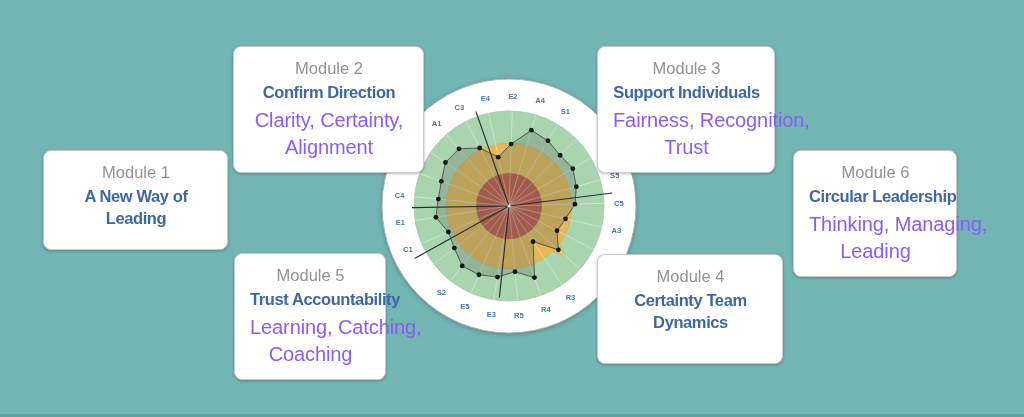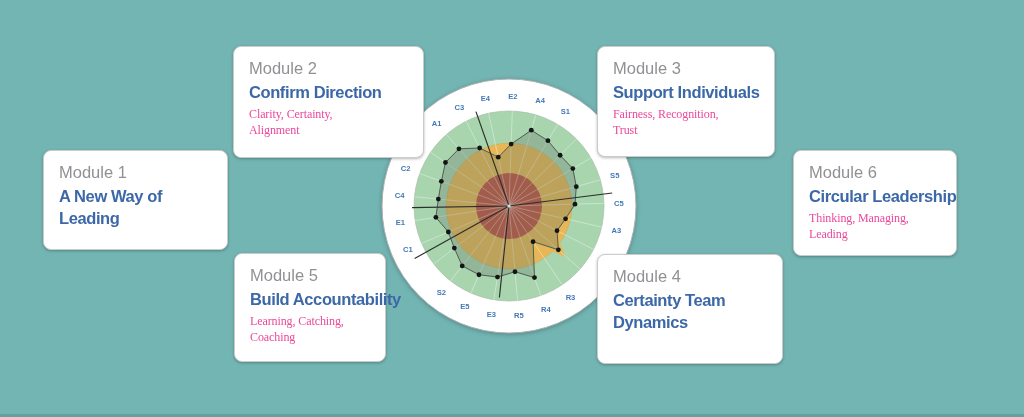--- a/index.html
+++ b/index.html
@@ -19,31 +19,32 @@
   #radar-svg text{
     font-family:"Liberation Sans", sans-serif;
     font-weight:bold;font-size:7.6px;
   }
   .card{
     position:absolute;z-index:2;box-sizing:border-box;
     background:#ffffff;
     border:1px solid #c9cccb;border-radius:8px;
     padding:10px 14px 12px 15px;
     box-shadow:0 1px 3px rgba(0,0,0,0.28);
+    text-align:center;
   }
   .card-label{
     font-size:16.5px;color:#8f9194;line-height:1.35;margin-bottom:3px;
   }
   .card-title{
     font-size:16.5px;font-weight:bold;color:#3c68a8;
     line-height:1.33;letter-spacing:-0.4px;white-space:pre;margin-bottom:3px;
   }
   .card-subtitle{
-    font-size:12px;color:#ec4899;line-height:1.32;
-    letter-spacing:-0.1px;white-space:pre;font-family:Liberation Serif, serif;
+    font-size:20px;color:#8b5cf6;line-height:1.32;
+    letter-spacing:-0.1px;white-space:pre;
   }
   .m1{left:43px;top:150px;width:185px;min-height:100px}
   .m2{left:233px;top:46px;width:191px;min-height:112px}
   .m3{left:597px;top:46px;width:178px;min-height:111px}
   .m4{left:597px;top:254px;width:186px;min-height:110px}
   .m5{left:234px;top:253px;width:152px;min-height:109px}
   .m6{left:793px;top:150px;width:164px;min-height:105px}
 </style>
 </head>
 <body>
@@ -154,21 +155,21 @@
 </div>
 
 <div class="card m4">
   <div class="card-label">Module 4</div>
   <div class="card-title">Certainty Team
 Dynamics</div>
 </div>
 
 <div class="card m5">
   <div class="card-label">Module 5</div>
-  <div class="card-title">Build Accountability</div>
+  <div class="card-title">Trust Accountability</div>
   <div class="card-subtitle">Learning, Catching,
 Coaching</div>
 </div>
 
 <div class="card m6">
   <div class="card-label">Module 6</div>
   <div class="card-title">Circular Leadership</div>
   <div class="card-subtitle">Thinking, Managing,
 Leading</div>
 </div>

